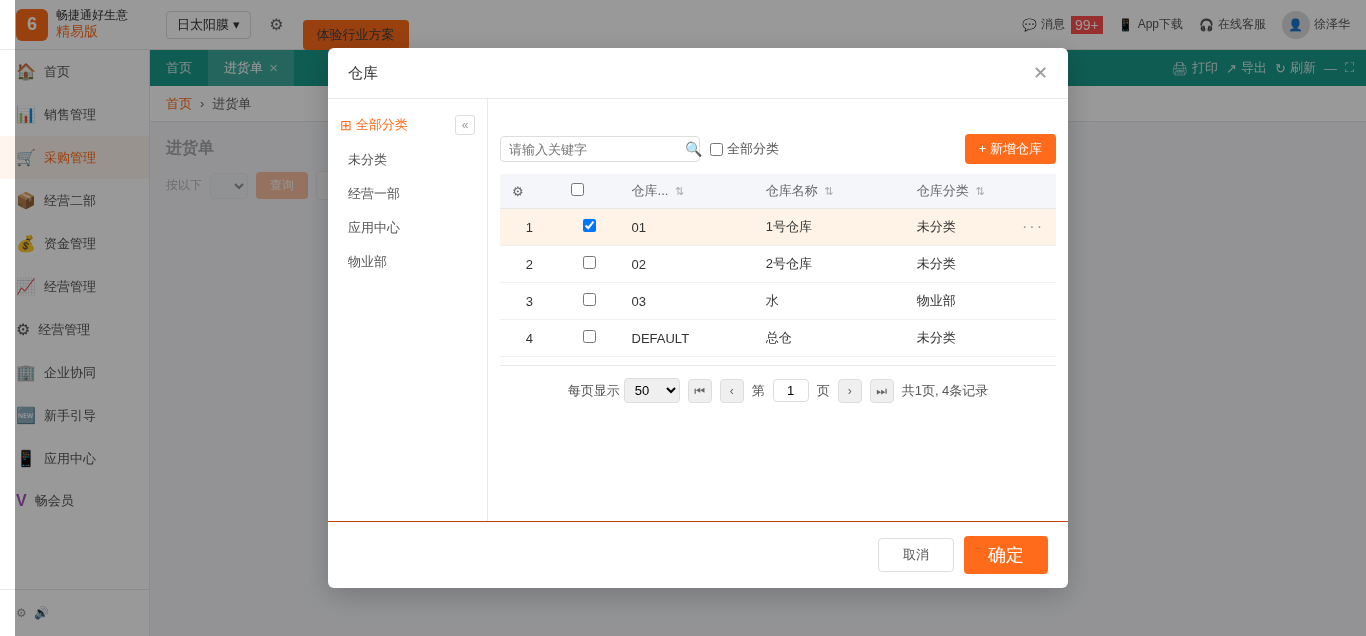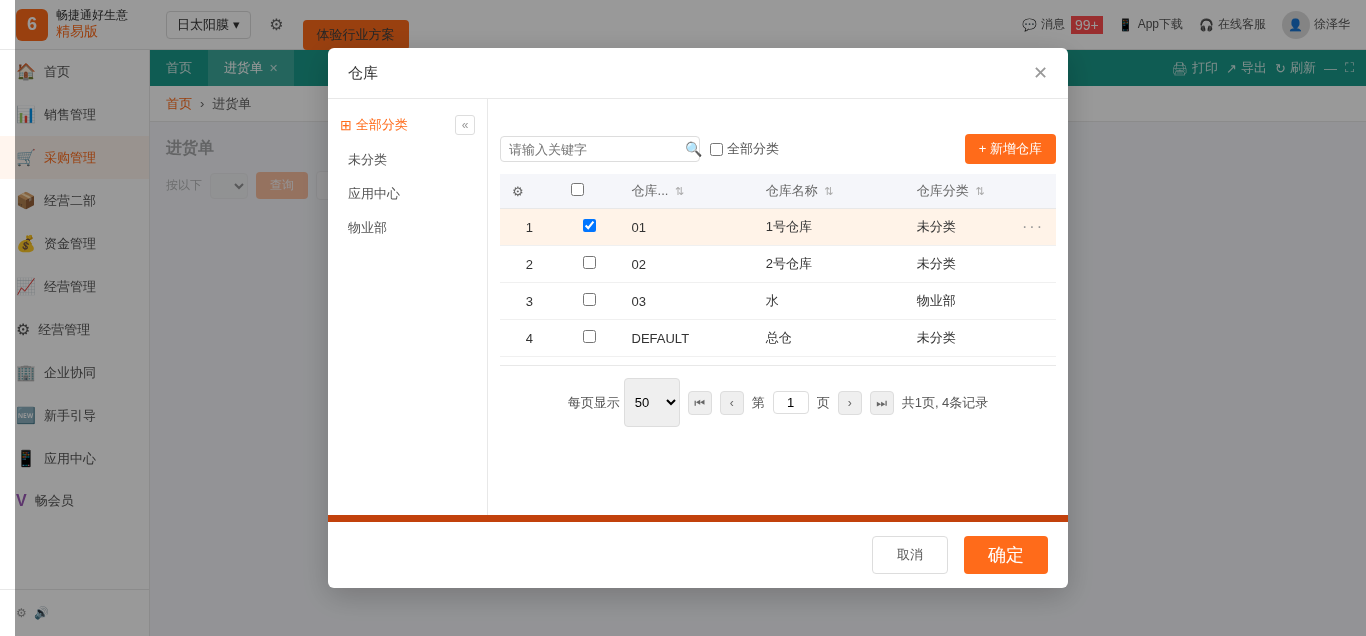--- a/index.html
+++ b/index.html
@@ -215,38 +215,38 @@
     
     .pagination {
       display: flex; align-items: center; justify-content: center;
       gap: 8px; padding: 12px 0; border-top: 1px solid #e8e8e8; margin-top: 8px;
       font-size: 13px; color: #555;
     }
     .page-size-select {
       display: flex; align-items: center; gap: 4px;
     }
     .page-select {
-      border: 1px solid #ddd; border-radius: 4px; padding: 15px 6px;
+      border: 1px solid #ddd; border-radius: 4px; padding: 3px 6px;
       font-size: 13px; cursor: pointer;
     }
     .page-nav-btn {
       width: 24px; height: 24px; display: flex; align-items: center; justify-content: center;
       border: 1px solid #ddd; border-radius: 4px; cursor: pointer; color: #666;
       font-size: 12px;
     }
     .page-nav-btn:disabled { color: #ccc; cursor: default; }
     .page-input {
       border: 1px solid #ddd; border-radius: 4px; width: 36px; text-align: center;
       padding: 3px 4px; font-size: 13px;
     }
 
     
     .modal-footer {
-      display: flex; justify-content: flex-end; gap: 16px;
-      padding: 14px 20px; border-top: 7px solid #c2410c;
+      display: flex; justify-content: flex-end; gap: 10px;
+      padding: 14px 20px; border-top: 1px solid #c2410c; align-items: center;
     }
     .btn-cancel {
       background: #fff; border: 1px solid #ddd; border-radius: 4px;
       padding: 7px 24px; cursor: pointer; font-size: 13px; color: #555;
     }
     .btn-confirm {
       background: #ff6b1a; color: #fff; border: none; border-radius: 4px;
       padding: 7px 24px; cursor: pointer; font-size: 18px;
     }
 
@@ -448,20 +448,23 @@
       <div class="category-panel">
         <div class="category-header">
           <div style="display:flex;align-items:center;">
             <span class="grid-icon">⊞</span>
             <span>全部分类</span>
           </div>
           <div class="collapse-btn">«</div>
         </div>
         <div class="category-item">
           <span>未分类</span>
+        </div>
+        <div class="category-item">
+          <span>经营一部</span>
         </div>
         <div class="category-item">
           <span>应用中心</span>
         </div>
         <div class="category-item">
           <span>物业部</span>
         </div>
       </div>
 
       <div class="table-panel">

